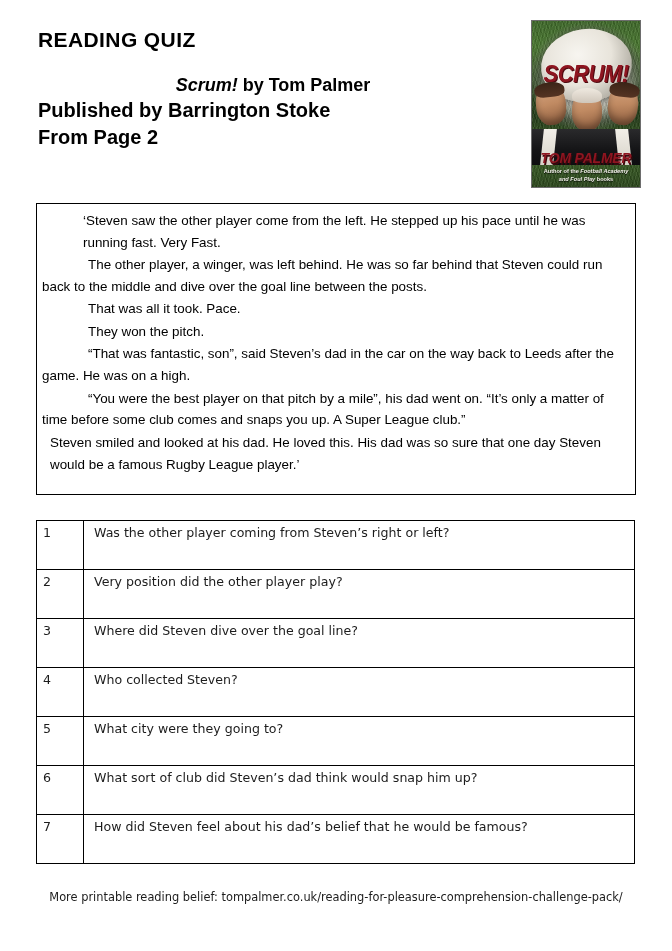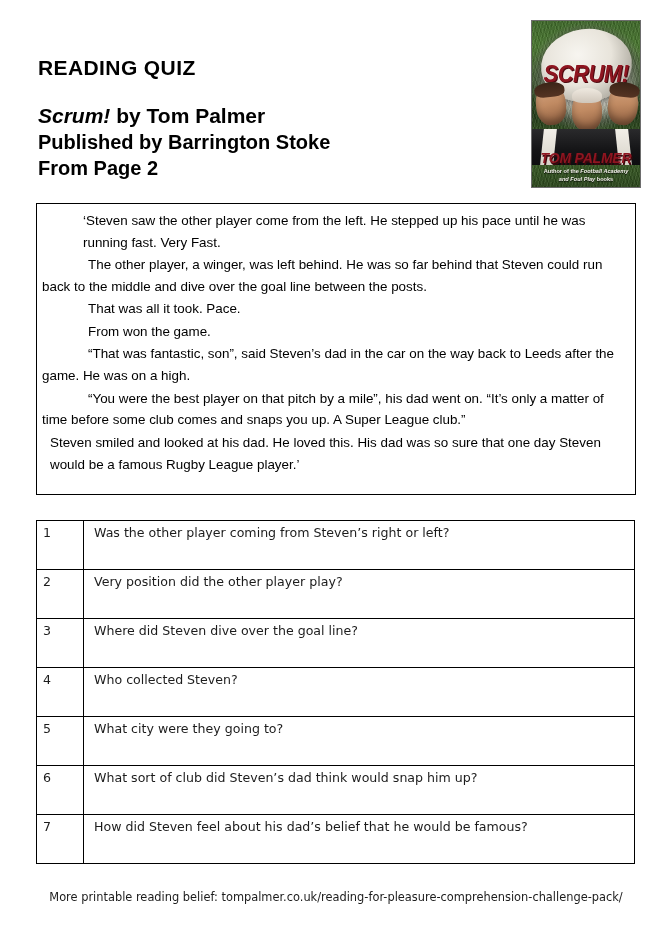--- a/index.html
+++ b/index.html
@@ -15,35 +15,35 @@
     color: #000000;
     overflow: hidden;
   }
 
   
   .header {
     position: absolute;
     left: 38px;
     top: 28px;
     width: 470px;
-    margin-top: 28px;
   }
   .quiz-title {
     font-size: 21px;
     font-weight: bold;
     letter-spacing: 0.4px;
     line-height: 1.1;
     margin: 0 0 24px 0;
   }
   .book-line {
-    font-size: 21px;
+    font-size: 18px;
     font-weight: bold;
     line-height: 1.22;
     margin: 0;
     white-space: nowrap;
+    text-align: center;
   }
   .book-line .title-italic {
     font-style: italic;
   }
   .pub-line {
     font-size: 20px;
     font-weight: bold;
     line-height: 1.33;
     margin: 0;
     white-space: nowrap;
@@ -271,21 +271,21 @@
   <div class="blurb">
     <span>Author of the </span><span class="ital">Football Academy</span><br>
     <span class="ital">and Foul Play</span><span> books</span>
   </div>
 </div>
 
 <div class="passage-box">
   <p class="lead">‘Steven saw the other player come from the left. He stepped up his pace until he was running fast.  Very Fast.</p>
   <p class="indent gap">The other player, a winger, was left behind. He was so far behind that Steven could run back to the middle and dive over the goal line between the posts.</p>
   <p class="indent">That was all it took. Pace.</p>
-  <p class="indent gap">From won the game.</p>
+  <p class="indent gap">They won the pitch.</p>
   <p class="indent gap">“That was fantastic, son”, said Steven’s dad in the car on the way back to Leeds after the game. He was on a high.</p>
   <p class="indent gap">“You were the best player on that pitch by a mile”, his dad went on. “It’s only a matter of time before some club comes and snaps you up.  A Super League club.”</p>
   <p class="final gap">Steven smiled and looked at his dad.  He loved this.  His dad was so sure that one day Steven would be a famous Rugby League player.’</p>
 </div>
 
 <table class="questions">
   <tbody>
     <tr>
       <td class="q-num">1</td>
       <td class="q-text">Was the other player coming from Steven’s right or left?</td>

